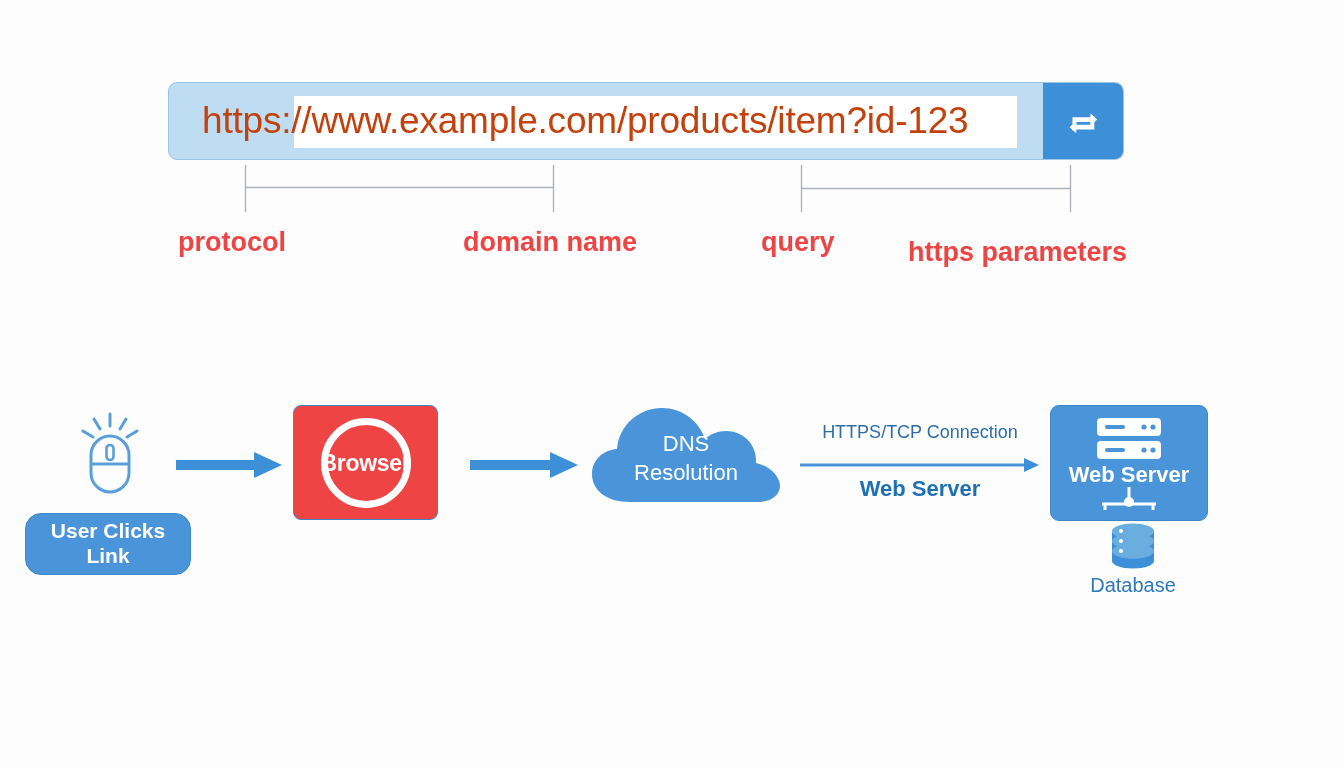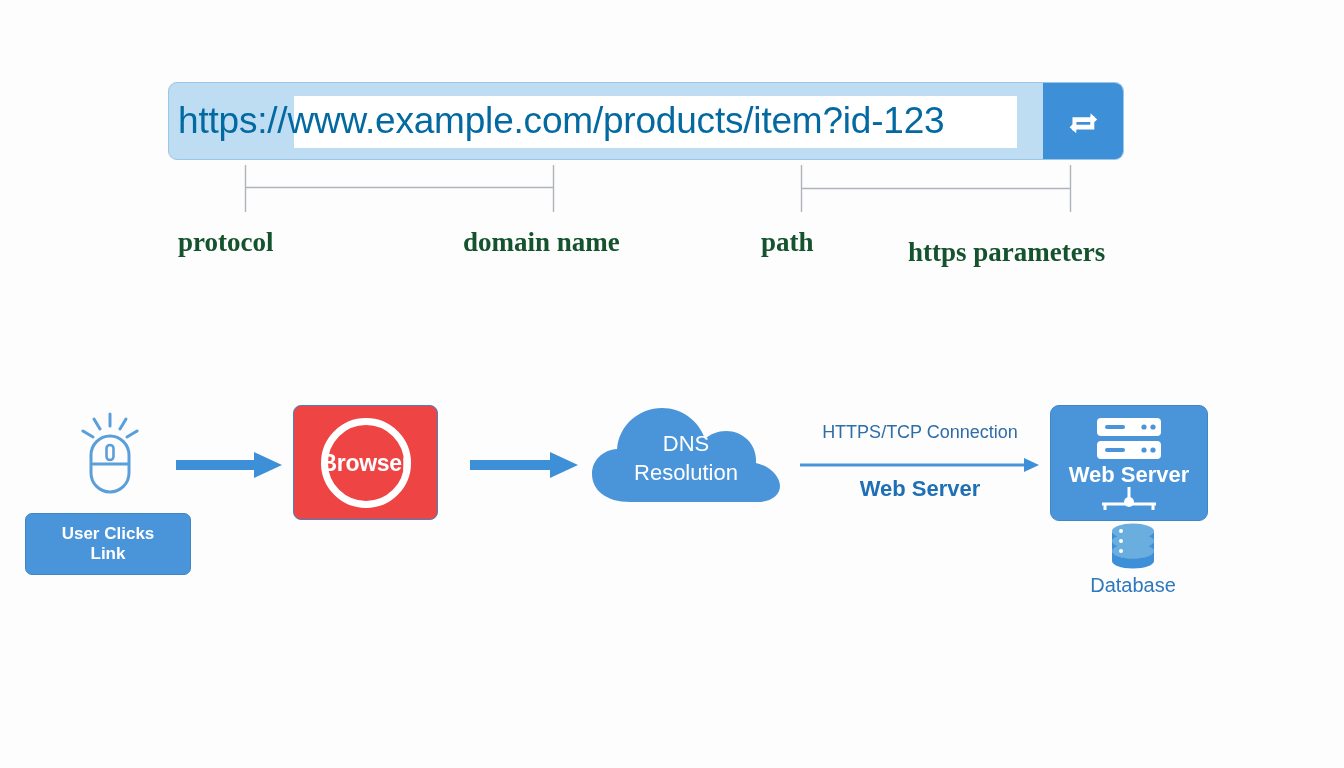--- a/index.html
+++ b/index.html
@@ -42,24 +42,24 @@
     top: 0;
     width: 100%;
     height: 100%;
     display: flex;
     align-items: center;
     z-index: 3;
     pointer-events: none;
   }
   .url-text {
     font-size: 37px;
-    color: #0369a1;
+    color: #c2410c;
     letter-spacing: -0.2px;
     white-space: nowrap;
-    padding-left: 9px;
+    padding-left: 33px;
     font-family: "Liberation Sans", sans-serif;
   }
   .url-input-field {
     position: absolute;
     left: 125px;
     top: 13px;
     width: 723px;
     height: 52px;
     background: #ffffff;
     z-index: 1;
@@ -84,23 +84,23 @@
     left: 0;
     top: 0;
     width: 1344px;
     height: 768px;
     pointer-events: none;
   }
   .seg-label {
     position: absolute;
     font-size: 27px;
     font-weight: bold;
-    color: #14532d;
+    color: #ef4444;
     white-space: nowrap;
-    font-family: Liberation Serif, serif;
+    font-family: Liberation Sans, sans-serif;
   }
   #lbl-protocol { left: 178px; top: 227px; }
   #lbl-domain   { left: 463px; top: 227px; }
   #lbl-path     { left: 761px; top: 227px; }
   #lbl-query    { left: 908px; top: 237px; }
 
   .mouse-icon-box {
     position: absolute;
     left: 78px;
     top: 412px;
@@ -108,24 +108,24 @@
     height: 86px;
   }
   .user-click-box {
     position: absolute;
     left: 25px;
     top: 513px;
     width: 166px;
     height: 62px;
     background: #4a95d9;
     border: 1px solid #3f86c7;
-    border-radius: 7px;
+    border-radius: 16px;
     box-sizing: border-box;
     color: #ffffff;
-    font-size: 17px;
+    font-size: 21px;
     font-weight: bold;
     display: flex;
     align-items: center;
     justify-content: center;
     text-align: center;
     line-height: 1.18;
   }
 
   .arrow-1 { position: absolute; left: 176px; top: 449px; width: 108px; height: 32px; }
   .arrow-2 { position: absolute; left: 470px; top: 449px; width: 110px; height: 32px; }
@@ -267,21 +267,21 @@
     <line x1="553.5" y1="165" x2="553.5" y2="212" stroke="#aeb4ba" stroke-width="1.4"></line>
     <line x1="245" y1="187.5" x2="554" y2="187.5" stroke="#aeb4ba" stroke-width="1.4"></line>
 
     <line x1="801.5" y1="165" x2="801.5" y2="212" stroke="#aeb4ba" stroke-width="1.4"></line>
     <line x1="1070.5" y1="165" x2="1070.5" y2="212" stroke="#aeb4ba" stroke-width="1.4"></line>
     <line x1="801" y1="188.5" x2="1071" y2="188.5" stroke="#aeb4ba" stroke-width="1.4"></line>
   </svg>
 
   <div class="seg-label" id="lbl-protocol">protocol</div>
   <div class="seg-label" id="lbl-domain">domain name</div>
-  <div class="seg-label" id="lbl-path">path</div>
+  <div class="seg-label" id="lbl-path">query</div>
   <div class="seg-label" id="lbl-query">https parameters</div>
 
   <div class="mouse-icon-box">
     <svg width="64" height="86" viewBox="0 0 64 86">
 
       <g stroke="#5a9fd9" stroke-width="3" stroke-linecap="round">
         <line x1="32" y1="2" x2="32" y2="14"></line>
         <line x1="16" y1="7" x2="22" y2="17"></line>
         <line x1="48" y1="7" x2="42" y2="17"></line>
         <line x1="5" y1="19" x2="15" y2="25"></line>

